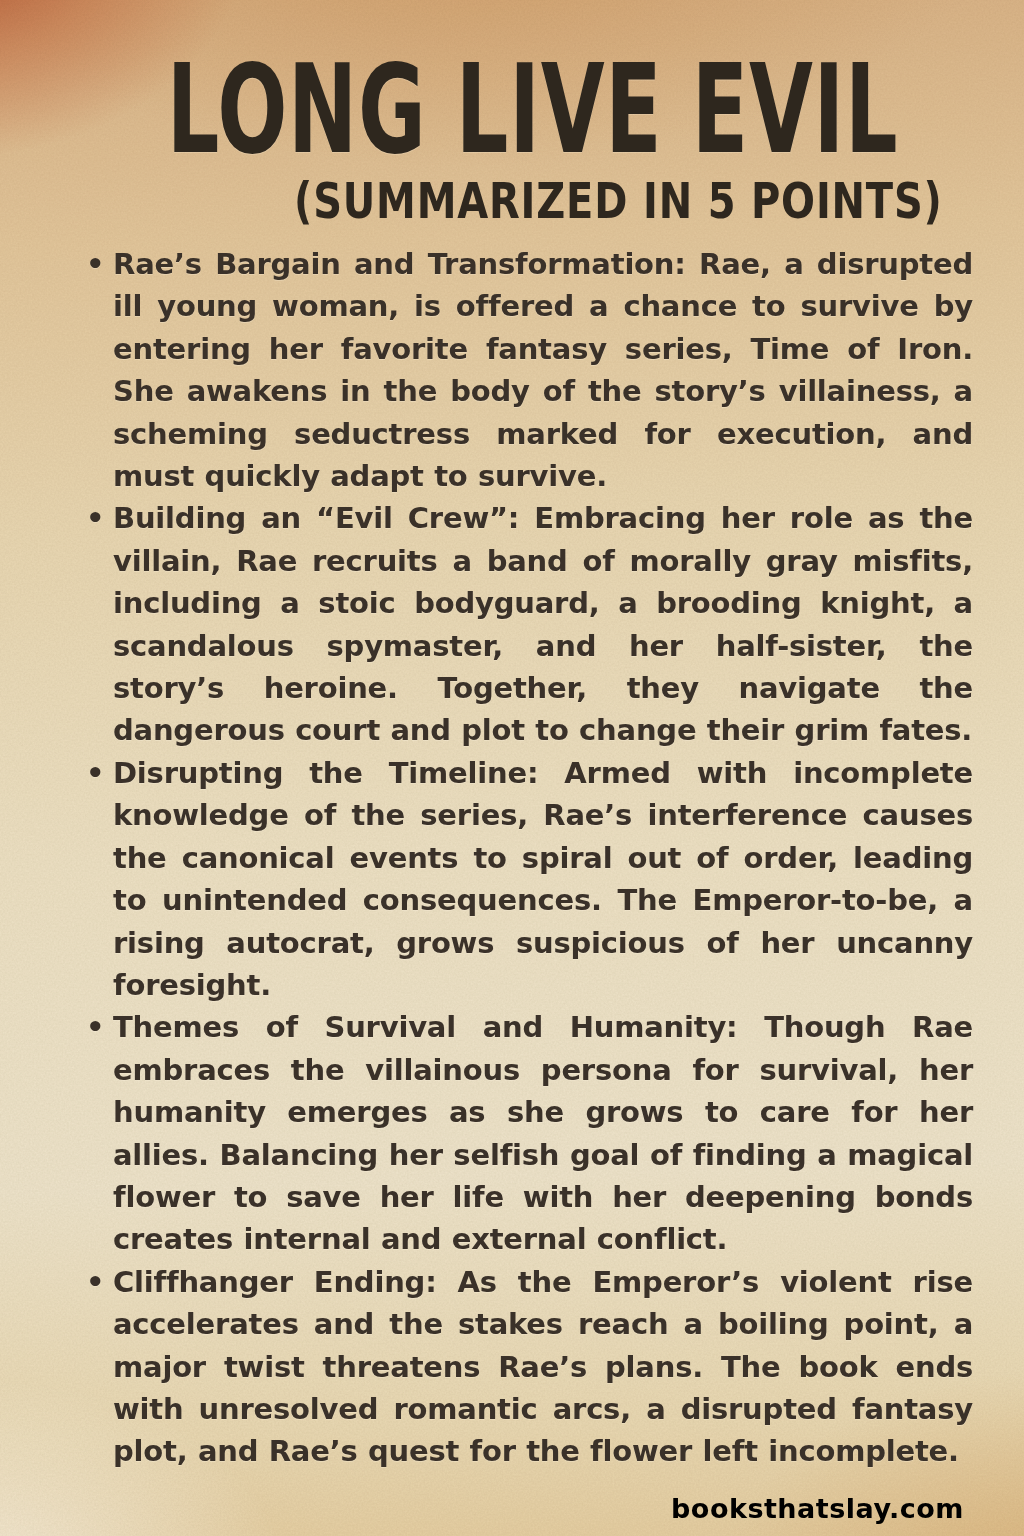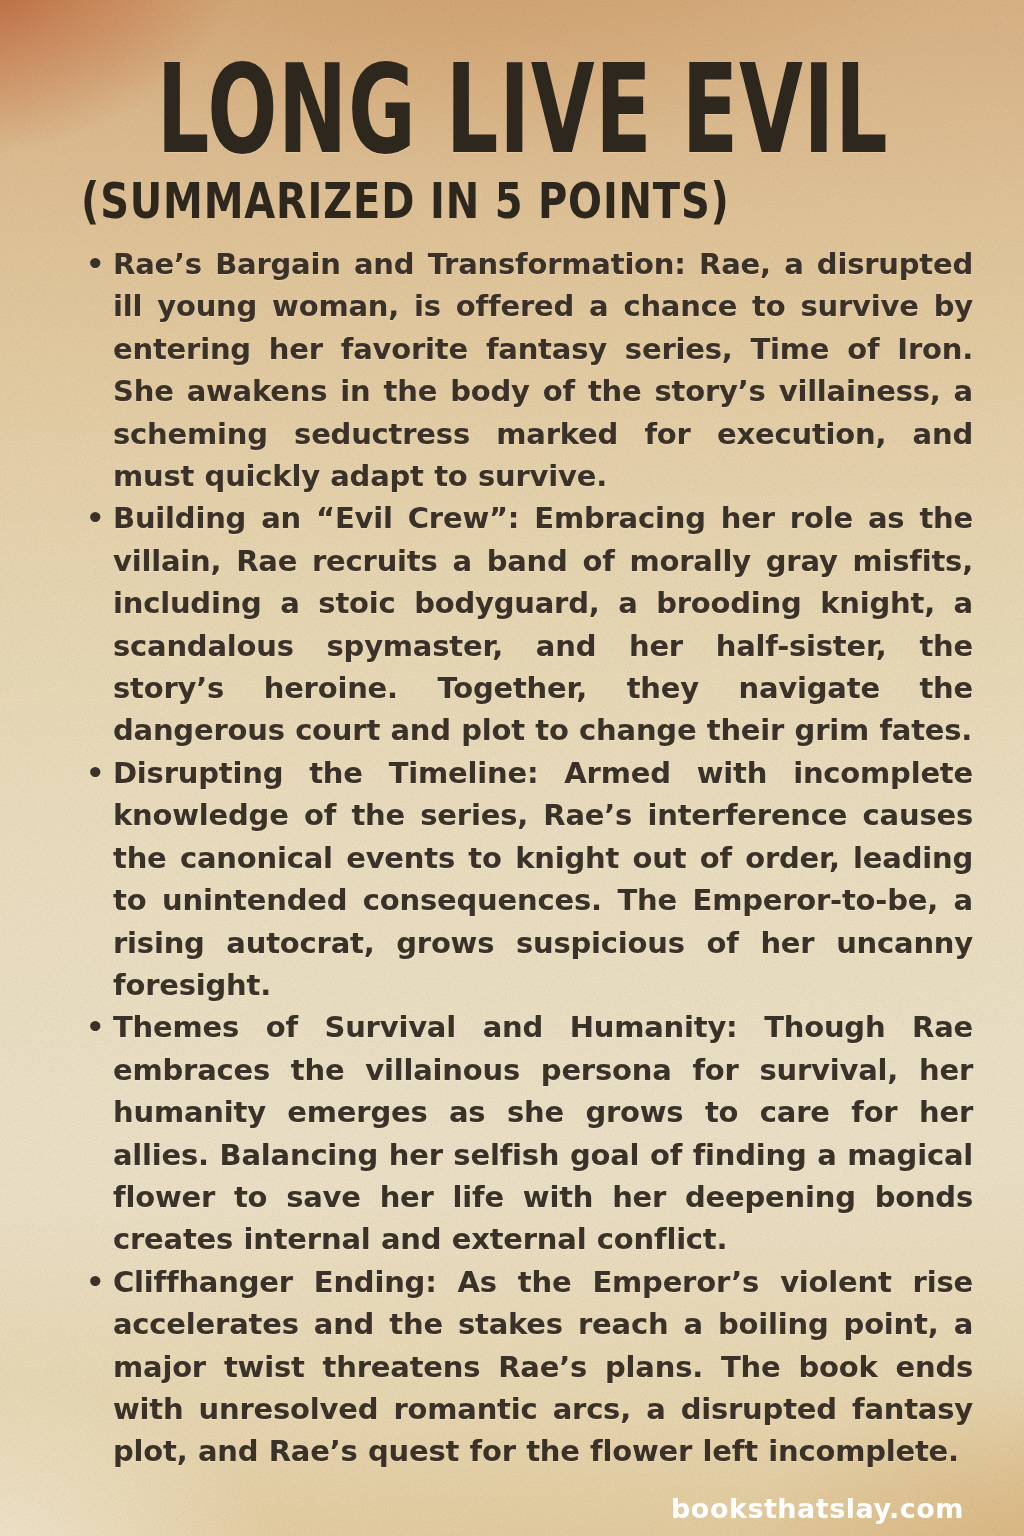--- a/index.html
+++ b/index.html
@@ -32,23 +32,23 @@
     width: 100%;
     height: 100%;
     mix-blend-mode: multiply;
     opacity: 0.55;
     pointer-events: none;
   }
 
   .header {
     position: absolute;
     top: 48px;
-    left: 0;
+    left: 10px;
     right: 0;
-    text-align: left;
+    text-align: right;
     color: #2e271e;
   }
 
   .title {
     display: inline-block;
     font-size: 118px;
     font-weight: bold;
     letter-spacing: 1px;
     line-height: 1.0;
     transform: scaleX(0.70) scaleY(1.04);
@@ -99,21 +99,21 @@
     line-height: 42.4px;
   }
 
   .watermark {
     position: absolute;
     right: 60px;
     bottom: 12px;
     font-size: 27px;
     font-weight: bold;
     letter-spacing: 0.5px;
-    color: #ffffff;
+    color: #000000;
   }
 </style>
 </head>
 <body>
 
 <div class="page">
 
   <div class="bg"></div>
 
   <svg class="texture" width="1024" height="1536" viewBox="0 0 1024 1536" preserveAspectRatio="none">
@@ -137,21 +137,21 @@
     <li class="point">
       <span class="bullet">•</span>
       <span class="point-text">Rae’s Bargain and Transformation: Rae, a disrupted ill young woman, is offered a chance to survive by entering her favorite fantasy series, Time of Iron. She awakens in the body of the story’s villainess, a scheming seductress marked for execution, and must quickly adapt to survive.</span>
     </li>
     <li class="point">
       <span class="bullet">•</span>
       <span class="point-text">Building an “Evil Crew”: Embracing her role as the villain, Rae recruits a band of morally gray misfits, including a stoic bodyguard, a brooding knight, a scandalous spymaster, and her half-sister, the story’s heroine. Together, they navigate the dangerous court and plot to change their grim fates.</span>
     </li>
     <li class="point">
       <span class="bullet">•</span>
-      <span class="point-text">Disrupting the Timeline: Armed with incomplete knowledge of the series, Rae’s interference causes the canonical events to knight out of order, leading to unintended consequences. The Emperor-to-be, a rising autocrat, grows suspicious of her uncanny foresight.</span>
+      <span class="point-text">Disrupting the Timeline: Armed with incomplete knowledge of the series, Rae’s interference causes the canonical events to spiral out of order, leading to unintended consequences. The Emperor-to-be, a rising autocrat, grows suspicious of her uncanny foresight.</span>
     </li>
     <li class="point">
       <span class="bullet">•</span>
       <span class="point-text">Themes of Survival and Humanity: Though Rae embraces the villainous persona for survival, her humanity emerges as she grows to care for her allies. Balancing her selfish goal of finding a magical flower to save her life with her deepening bonds creates internal and external conflict.</span>
     </li>
     <li class="point">
       <span class="bullet">•</span>
       <span class="point-text">Cliffhanger Ending: As the Emperor’s violent rise accelerates and the stakes reach a boiling point, a major twist threatens Rae’s plans. The book ends with unresolved romantic arcs, a disrupted fantasy plot, and Rae’s quest for the flower left incomplete.</span>
     </li>
   </ul>

